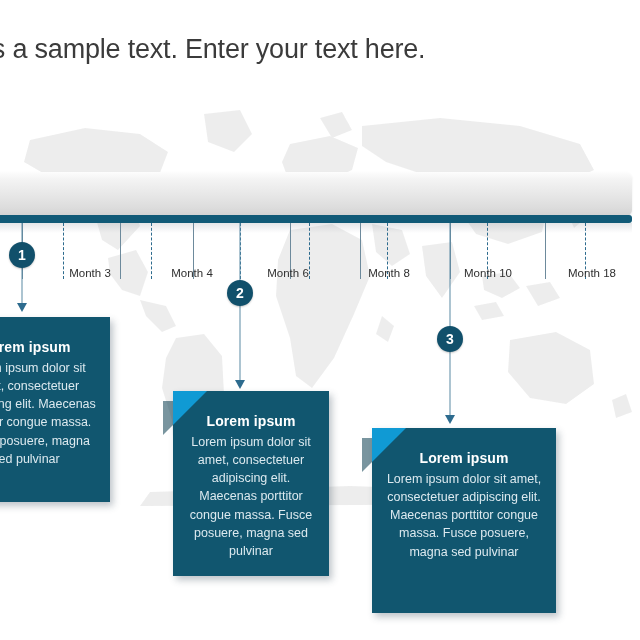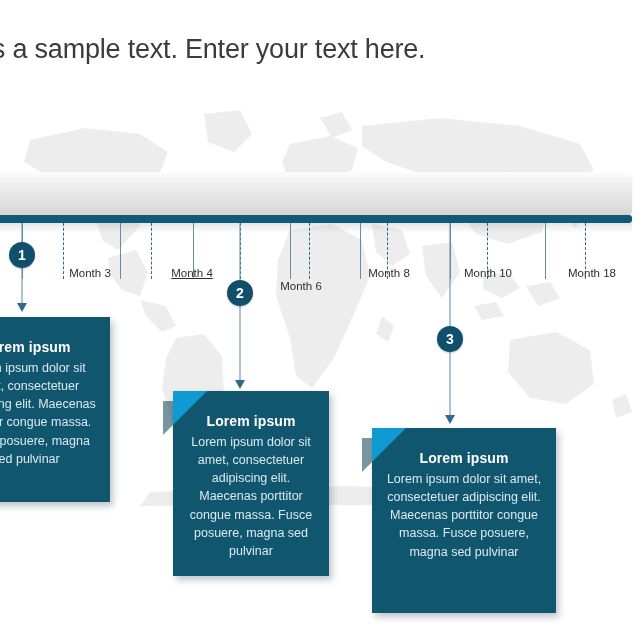--- a/index.html
+++ b/index.html
@@ -252,22 +252,22 @@
       <div class="tick solid" style="left: 360px;"></div>
       <div class="tick dashed" style="left: 387px;"></div>
       <div class="tick solid" style="left: 450px;"></div>
       <div class="tick dashed" style="left: 487px;"></div>
       <div class="tick solid" style="left: 545px;"></div>
       <div class="tick dashed" style="left: 585px;"></div>
     </div>
 
   <div id="months-layer">
       <div class="month-label" style="left: 90px;">Month 3</div>
-      <div class="month-label" style="left: 192px; text-decoration: underline;">Month 4</div>
-      <div class="month-label" style="left: 301px; margin-top: 13px;">Month 6</div>
+      <div class="month-label" style="left: 192px;">Month 4</div>
+      <div class="month-label" style="left: 288px;">Month 6</div>
       <div class="month-label" style="left: 389px; text-align: right;">Month 8</div>
       <div class="month-label" style="left: 488px;">Month 10</div>
       <div class="month-label" style="left: 592px;">Month 18</div>
     </div>
 
   <div id="markers-layer">
       <div class="marker" style="left: 22px; top: 223px; width: 26px; height: 92px;">
         <div class="marker-line" style="height: 80px;"></div>
         <div class="marker-arrow" style="top: 80px;"></div>
         <div class="marker-circle" style="top: 19px;">1</div>

